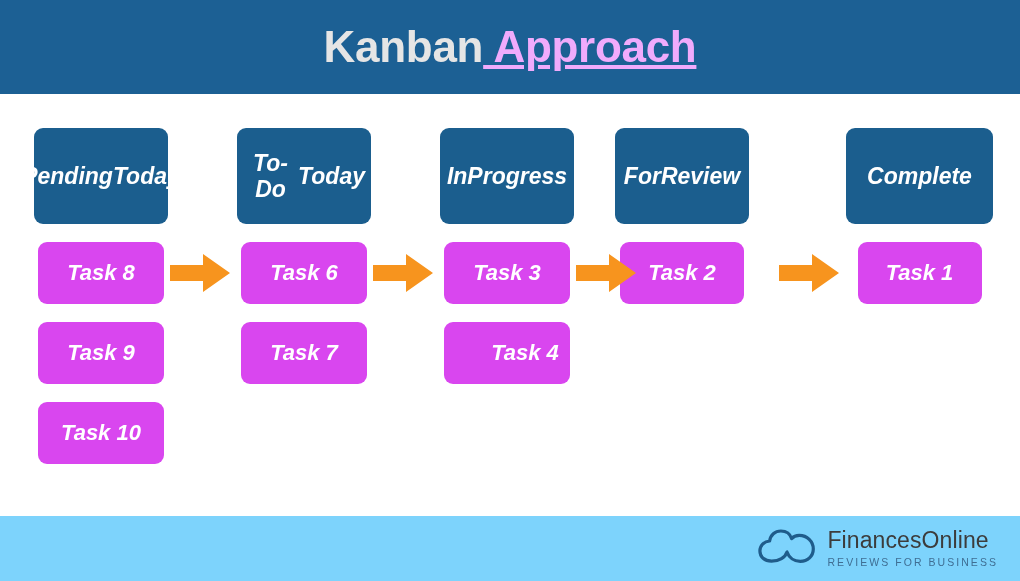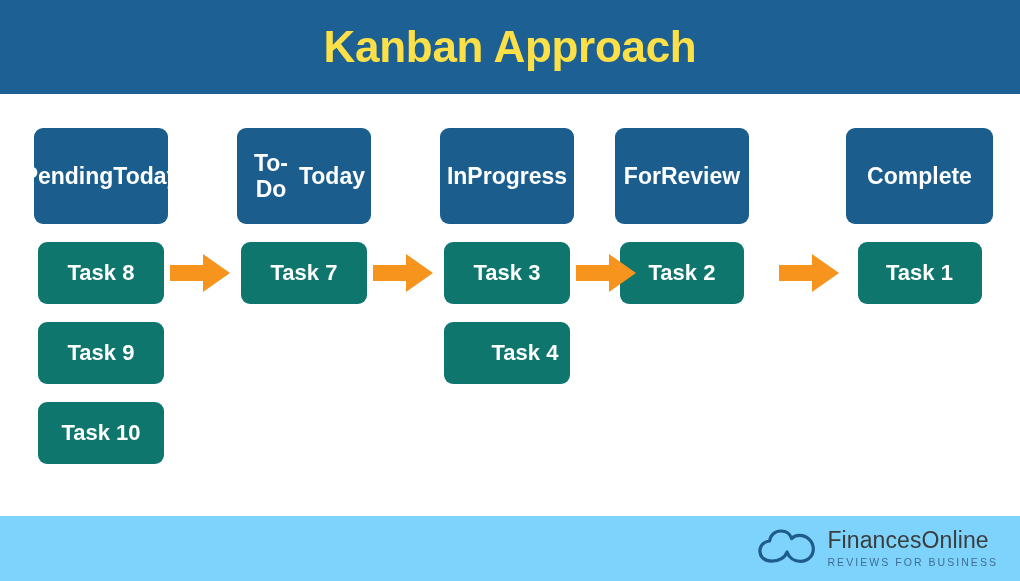--- a/index.html
+++ b/index.html
@@ -27,30 +27,31 @@
     align-items: center;
     justify-content: center;
   }
   .header-title {
     font-size: 44px;
     font-weight: bold;
     letter-spacing: -0.3px;
     line-height: 1;
     white-space: nowrap;
   }
-  .title-accent { color: #fde047; }
-  .title-main   { color: #fde047; }
+  .title-accent { color: #e5e5e5; }
+  .title-main   { color: #f0abfc; text-decoration: underline; }
 
   
   .board {
     position: absolute;
     left: 0;
     top: 94px;
     width: 1020px;
     height: 422px;
+    font-style: italic;
   }
 
   .column {
     position: absolute;
     top: 0;
   }
 
   .col-header {
     background: #1B5E8E;
     border-radius: 9px;
@@ -70,21 +71,21 @@
 
   .cards {
     margin-top: 18px;
     display: flex;
     flex-direction: column;
     gap: 18px;
     align-items: center;
   }
 
   .task-card {
-    background: #0f766e;
+    background: #d946ef;
     border-radius: 9px;
     color: #ffffff;
     font-size: 22px;
     font-weight: bold;
     height: 62px;
     box-sizing: border-box;
     display: flex;
     align-items: center;
     justify-content: center;
     white-space: nowrap;
@@ -153,20 +154,21 @@
         <div class="task-card" style="width: 126px;">Task 10</div>
       </div>
     </div>
     <div class="column" style="left: 237px; width: 134px;">
       <div class="col-header">
         <span>To-Do</span>
         <br>
         <span>Today</span>
       </div>
       <div class="cards">
+        <div class="task-card" style="width: 126px;">Task 6</div>
         <div class="task-card" style="width: 126px;">Task 7</div>
       </div>
     </div>
     <div class="column" style="left: 440px; width: 134px;">
       <div class="col-header">
         <span>In</span>
         <br>
         <span>Progress</span>
       </div>
       <div class="cards">

